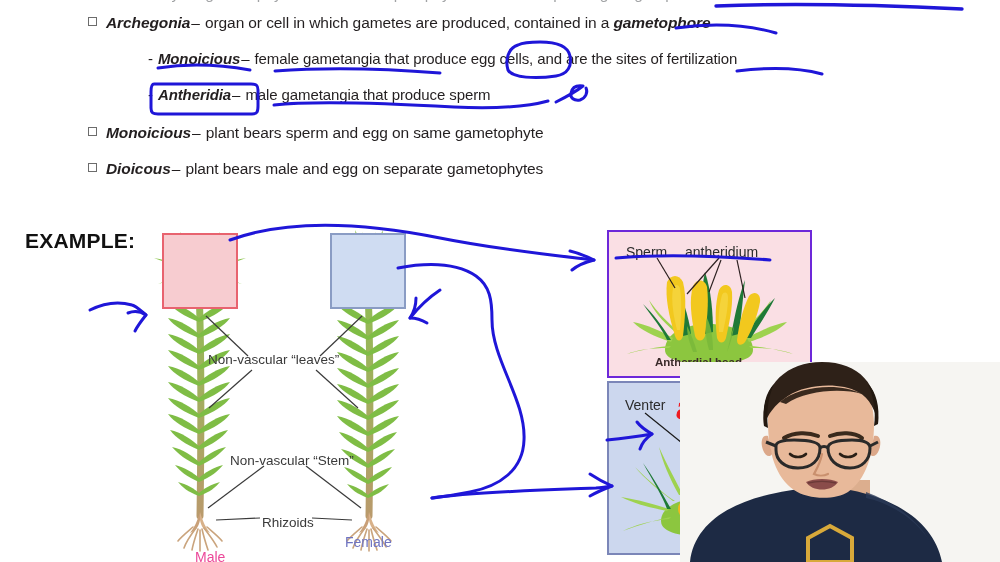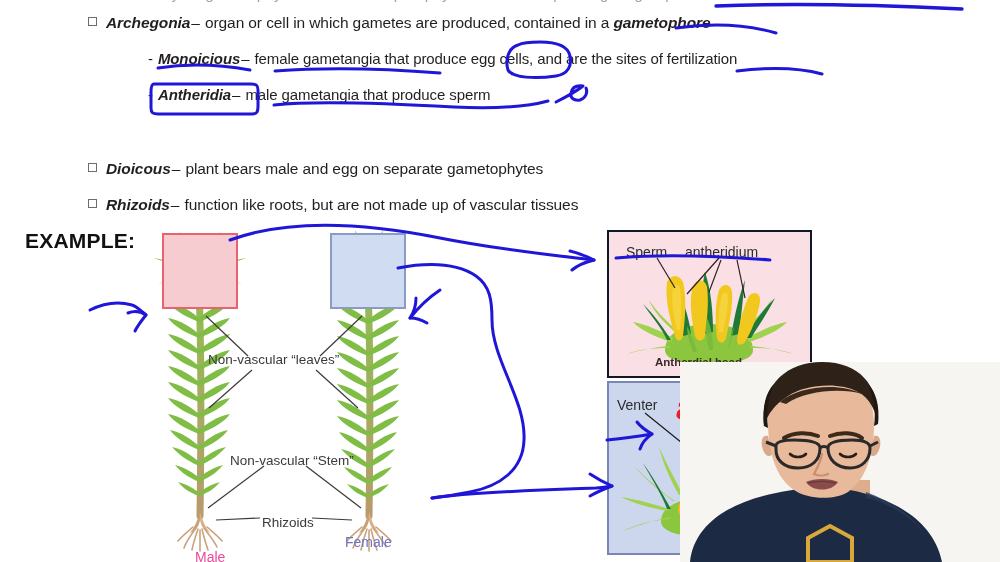--- a/index.html
+++ b/index.html
@@ -31,29 +31,29 @@
 
   .figlabel{position:absolute;font-size:13.5px;color:#3a3a3a;white-space:nowrap;}
   #lblLeaves{left:68px;top:124px;}
   #lblStem{left:82px;top:225px;margin-left:8px;}
   #lblRhizoids{left:122px;top:287px;}
   #lblMale{left:55px;top:306px;color:#ec4899;font-size:14px;margin-top:15px;}
   #lblFemale{left:205px;top:306px;color:#6f74c2;font-size:14px;}
 
   
   .panel{position:absolute;box-sizing:border-box;}
-  #antherPanel{left:607px;top:230px;width:205px;height:148px;background:#fadfe4;border:2px solid #0f172a;}
+  #antherPanel{left:607px;top:230px;width:205px;height:148px;background:#fadfe4;border:2px solid #6d28d9;}
   #archegPanel{left:607px;top:381px;width:205px;height:174px;background:#ccd7ee;border:2px solid #7b86b8;}
   .sidestrip{position:absolute;left:780px;top:230px;width:30px;height:325px;background:#cfd4ea;opacity:.55;}
 
   .panlabel{position:absolute;white-space:nowrap;font-size:14px;color:#2b2b2b;}
   #pSperm{left:17px;top:12px;}
   #pAnther{left:76px;top:12px;}
   #pHead{left:46px;top:124px;font-size:11.5px;font-weight:bold;color:#3a2a2a;}
-  #pVenter{left:8px;top:14px;}
+  #pVenter{left:16px;top:14px;}
   #pArchBottom{left:78px;top:146px;font-size:11.5px;font-weight:bold;color:#2b2b3a;}
 
   #redHand{position:absolute;left:675px;top:386px;font-family:"DejaVu Sans",sans-serif;
            font-size:30px;color:#ee1c22;font-weight:bold;font-style:italic;
            transform:rotate(-5deg);letter-spacing:1px;white-space:nowrap;}
 
   
   #ink{position:absolute;left:0;top:0;width:1000px;height:562px;pointer-events:none;}
 
   
@@ -73,28 +73,28 @@
   </div>
 
   <div class="line sub" style="left:148px;top:50px;">
     <span class="lead">-</span><span class="term">Monoicious</span><span class="dash">–</span><span> female gametangia that produce egg cells, and are the sites of fertilization</span>
   </div>
 
   <div class="line sub" style="left:148px;top:86px;">
     <span class="lead">-</span><span class="term">Antheridia</span><span class="dash">–</span><span> male gametangia that produce sperm</span>
   </div>
 
+  <div class="line" style="left:88px;top:124px;">
+    <span class="bullsq"></span><span class="term">Monoicious</span><span class="dash">–</span><span> plant bears sperm and egg on same gametophyte</span>
+  </div>
 
   <div class="line" style="left:88px;top:160px;">
     <span class="bullsq"></span><span class="term">Dioicous</span><span class="dash">–</span><span> plant bears male and egg on separate gametophytes</span>
   </div>
 
-  <div class="line" style="left:88px;top:196px;">
-    <span class="bullsq"></span><span class="term">Rhizoids</span><span class="dash">–</span><span> function like roots, but are not made up of vascular tissues</span>
-  </div>
 
   <div id="example">EXAMPLE:</div>
 
   <div id="mossfig">
 
     <svg width="300" height="334" viewBox="0 0 300 334">
       <defs>
         <linearGradient id="stemg" x1="0" y1="0" x2="0" y2="1">
           <stop offset="0" stop-color="#8fbe52"></stop>
             <stop offset="1" stop-color="#b99a6c"></stop>

